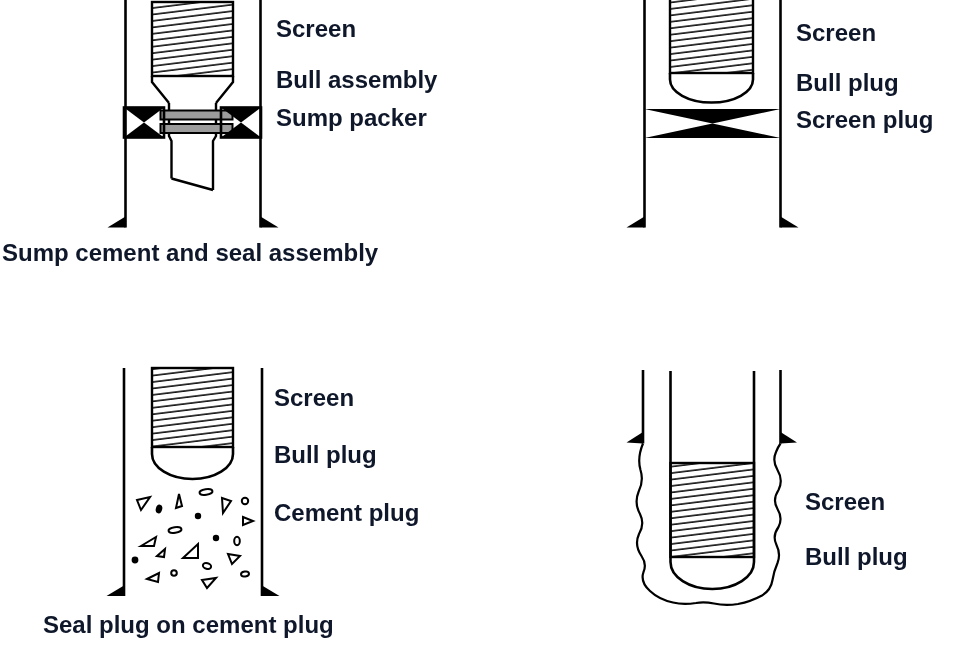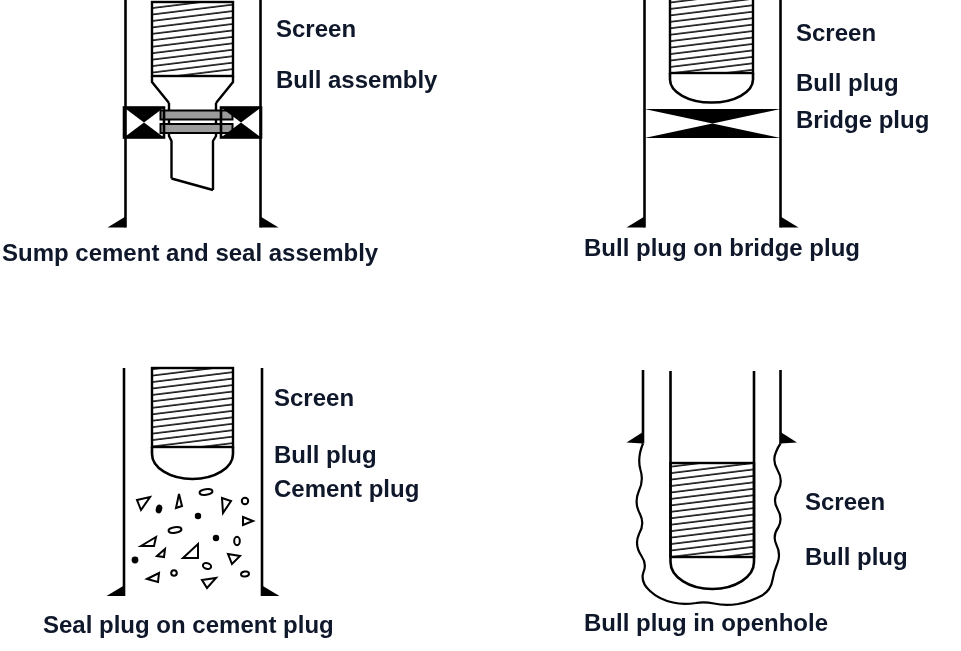--- a/index.html
+++ b/index.html
@@ -133,29 +133,28 @@
 
       <path stroke-width="2.6" d="M670.5,371 L670.5,562 M754,371 L754,562"></path>
       <path stroke-width="2.6" d="M670.5,562 A41.7,27 0 0 0 754,562"></path>
 
       <rect x="670.5" y="463" width="83.5" height="94" fill="url(#hatch)" stroke="#000000" stroke-width="2.4"></rect>
     </g>
   </svg>
 
   <div class="lbl" style="left:276px;top:17px;">Screen</div>
   <div class="lbl" style="left:276px;top:68px;">Bull assembly</div>
+  <div class="lbl" style="left:276px;top:106px;">Sump packer</div>
   <div class="lbl" style="left:2px;top:241px;">Sump cement and seal assembly</div>
 
   <div class="lbl" style="left:796px;top:21px;">Screen</div>
   <div class="lbl" style="left:796px;top:71px;">Bull plug</div>
-  <div class="lbl" style="left:796px;top:108px;">Bridge plug</div>
-  <div class="lbl" style="left:584px;top:236px;">Bull plug on bridge plug</div>
+  <div class="lbl" style="left:796px;top:108px;">Screen plug</div>
 
   <div class="lbl" style="left:274px;top:386px;">Screen</div>
   <div class="lbl" style="left:274px;top:443px;">Bull plug</div>
-  <div class="lbl" style="left:274px;top:477px;">Cement plug</div>
+  <div class="lbl" style="left:274px;top:501px;">Cement plug</div>
   <div class="lbl" style="left:43px;top:613px;">Seal plug on cement plug</div>
 
   <div class="lbl" style="left:805px;top:490px;">Screen</div>
   <div class="lbl" style="left:805px;top:545px;">Bull plug</div>
-  <div class="lbl" style="left:584px;top:611px;">Bull plug in openhole</div>
 
 </div>
 
 </body></html>

